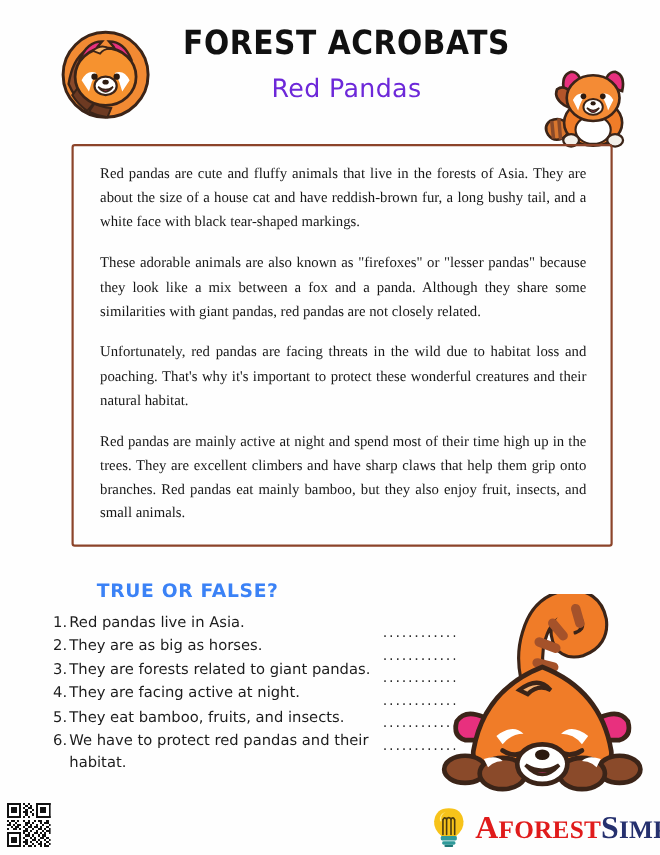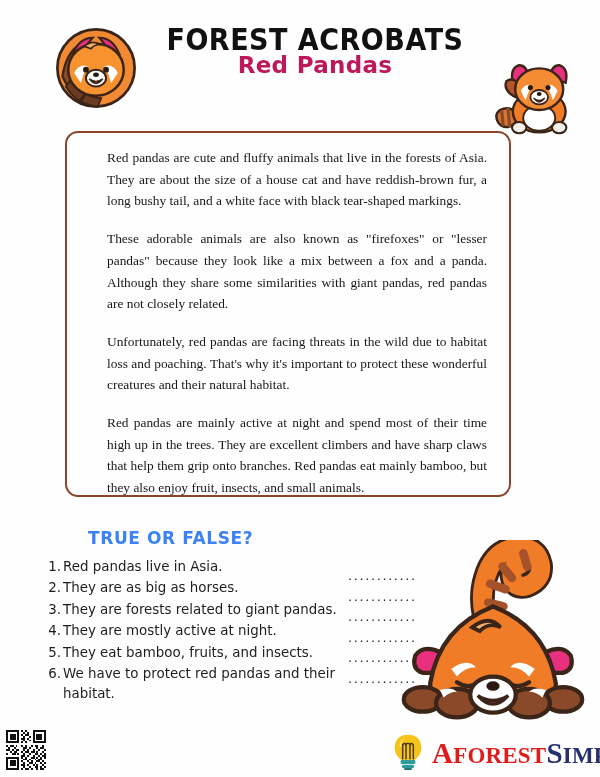--- a/index.html
+++ b/index.html
@@ -40,42 +40,42 @@
     color: #111111;
     letter-spacing: 0.5px;
     line-height: 1.05;
     margin: 0;
     transform: scaleY(1.12);
     transform-origin: center top;
   }
   .sub-title {
     font-family: "DejaVu Sans", sans-serif;
     font-size: 23px;
-    font-weight: bold;
-    color: #be185d;
-    margin: 0 0 0 0;
+    font-weight: normal;
+    color: #6d28d9;
+    margin: 16px 0 0 0;
     letter-spacing: 0.3px;
   }
   .panda-wave {
     position: absolute;
     left: 492px; top: 54px;
     width: 88px; height: 84px;
   }
 
   
   .content-box {
     position: absolute;
     left: 65px; top: 131px;
-    width: 446px;
+    width: 492px;
     height: 366px;
     box-sizing: border-box;
     border: 2px solid #8c442a;
-    border-radius: 13px;
+    border-radius: 3px;
     background: transparent;
-    padding: 14px 22px 10px 40px;
+    padding: 14px 22px 10px 24px;
   }
   .para {
     font-family: "Liberation Serif", serif;
     font-size: 13.4px;
     line-height: 1.62;
     color: #181818;
     text-align: justify;
     margin: 0 0 16px 0;
   }
   .para:last-child { margin-bottom: 0; }
@@ -240,21 +240,21 @@
     <li class="qrow">
       <span class="qnum">2.</span>
       <span class="qtext">They are as big as horses.</span>
     </li>
     <li class="qrow">
       <span class="qnum">3.</span>
       <span class="qtext">They are forests related to giant pandas.</span>
     </li>
     <li class="qrow">
       <span class="qnum">4.</span>
-      <span class="qtext">They are mostly active at night.</span>
+      <span class="qtext">They are facing active at night.</span>
     </li>
     <li class="qrow">
       <span class="qnum">5.</span>
       <span class="qtext">They eat bamboo, fruits, and insects.</span>
     </li>
     <li class="qrow">
       <span class="qnum">6.</span>
       <span class="qtext">We have to protect red pandas and their habitat.</span>
     </li>
   </ul>

